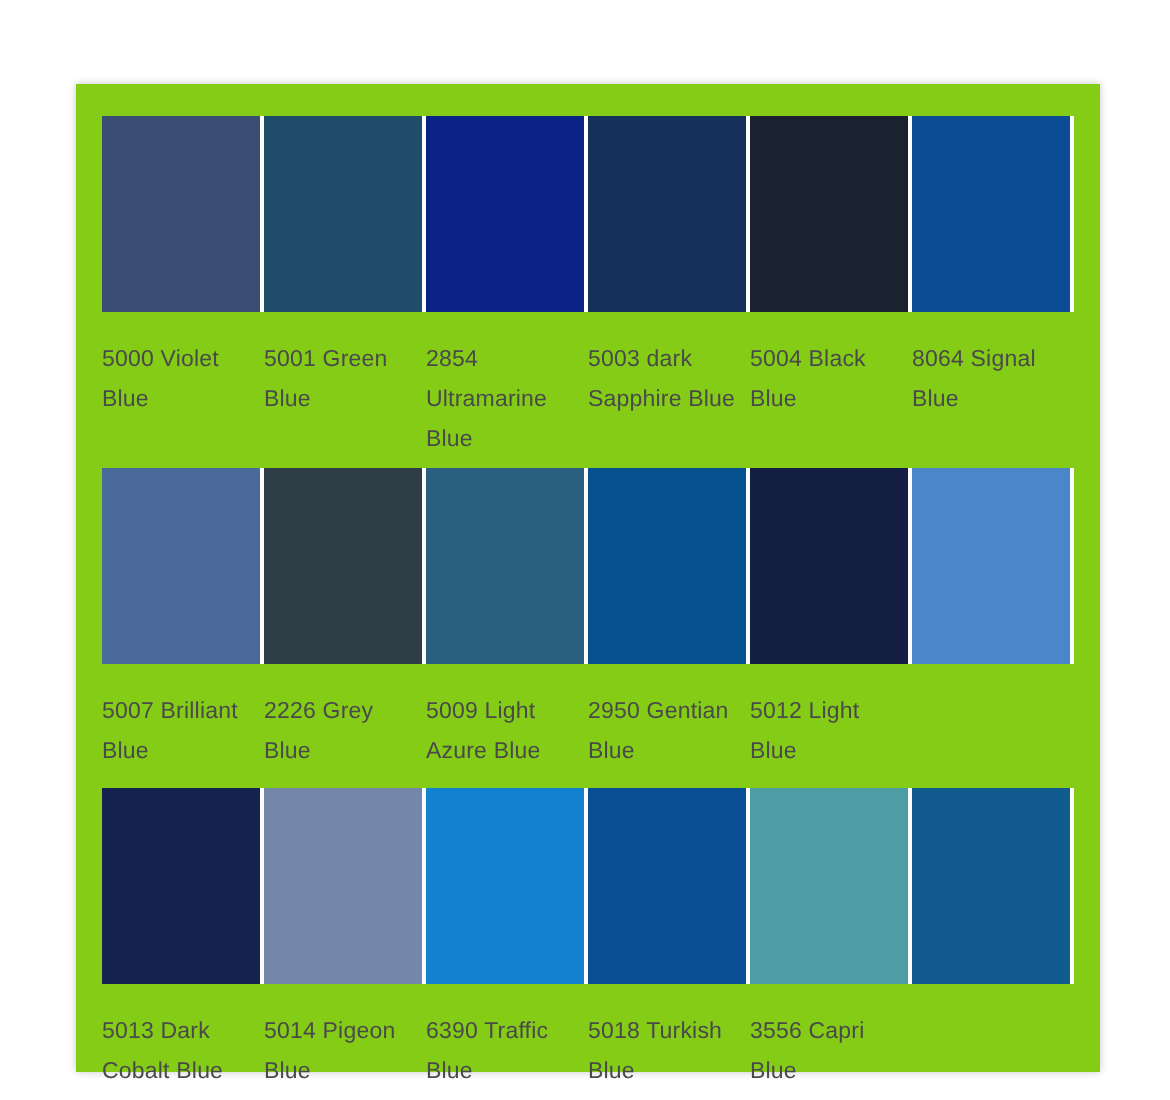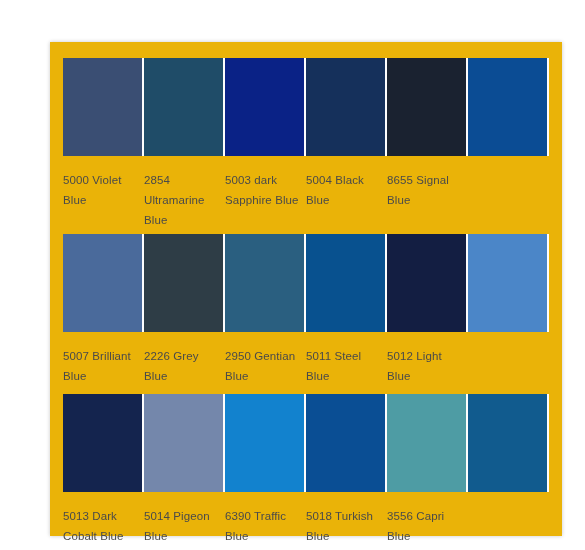--- a/index.html
+++ b/index.html
@@ -8,25 +8,25 @@
   }
   body {
     width: 585px;
     height: 550px;
     background: #ffffff;
     font-family: "Liberation Sans", sans-serif;
     overflow: hidden;
   }
   #palette-card {
     position: absolute;
-    left: 50px;
+    left: 38px;
     top: 42px;
     width: 512px;
     height: 494px;
-    background: #eab308;
+    background: #84cc16;
     box-shadow: 0 0 4px rgba(0,0,0,0.22);
   }
   #swatch-grid {
     position: absolute;
     left: 13px;
     top: 16px;
     width: 486px;
   }
   .swatch-row {
     display: flex;
@@ -105,30 +105,33 @@
           </div>
           <div class="swatch-cell">
             <span class="swatch-chip" style="background: rgb(11, 76, 148);"></span>
           </div>
         </div>
         <div class="row-labels">
           <div class="swatch-cell">
             <div class="swatch-label">5000 Violet Blue</div>
           </div>
           <div class="swatch-cell">
+            <div class="swatch-label">5001 Green Blue</div>
+          </div>
+          <div class="swatch-cell">
             <div class="swatch-label">2854 Ultramarine Blue</div>
           </div>
           <div class="swatch-cell">
             <div class="swatch-label">5003 dark Sapphire Blue</div>
           </div>
           <div class="swatch-cell">
             <div class="swatch-label">5004 Black Blue</div>
           </div>
           <div class="swatch-cell">
-            <div class="swatch-label">8655 Signal Blue</div>
+            <div class="swatch-label">8064 Signal Blue</div>
           </div>
         </div>
       </div>
       <div class="row-block">
         <div class="swatch-row">
           <div class="swatch-cell">
             <span class="swatch-chip" style="background: rgb(74, 106, 155);"></span>
           </div>
           <div class="swatch-cell">
             <span class="swatch-chip" style="background: rgb(46, 61, 70);"></span>
@@ -147,24 +150,24 @@
           </div>
         </div>
         <div class="row-labels">
           <div class="swatch-cell">
             <div class="swatch-label">5007 Brilliant Blue</div>
           </div>
           <div class="swatch-cell">
             <div class="swatch-label">2226 Grey Blue</div>
           </div>
           <div class="swatch-cell">
+            <div class="swatch-label">5009 Light Azure Blue</div>
+          </div>
+          <div class="swatch-cell">
             <div class="swatch-label">2950 Gentian Blue</div>
-          </div>
-          <div class="swatch-cell">
-            <div class="swatch-label">5011 Steel Blue</div>
           </div>
           <div class="swatch-cell">
             <div class="swatch-label">5012 Light Blue</div>
           </div>
         </div>
       </div>
       <div class="row-block">
         <div class="swatch-row">
           <div class="swatch-cell">
             <span class="swatch-chip" style="background: rgb(20, 36, 78);"></span>

